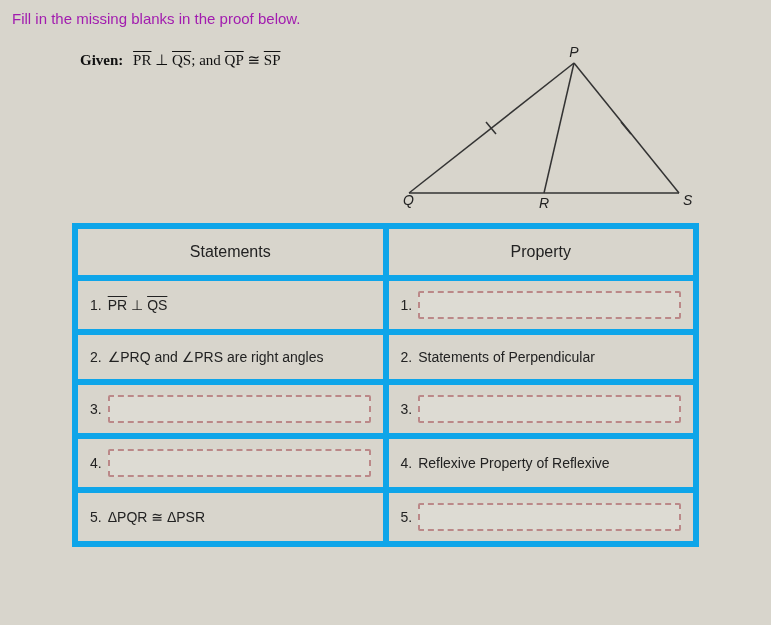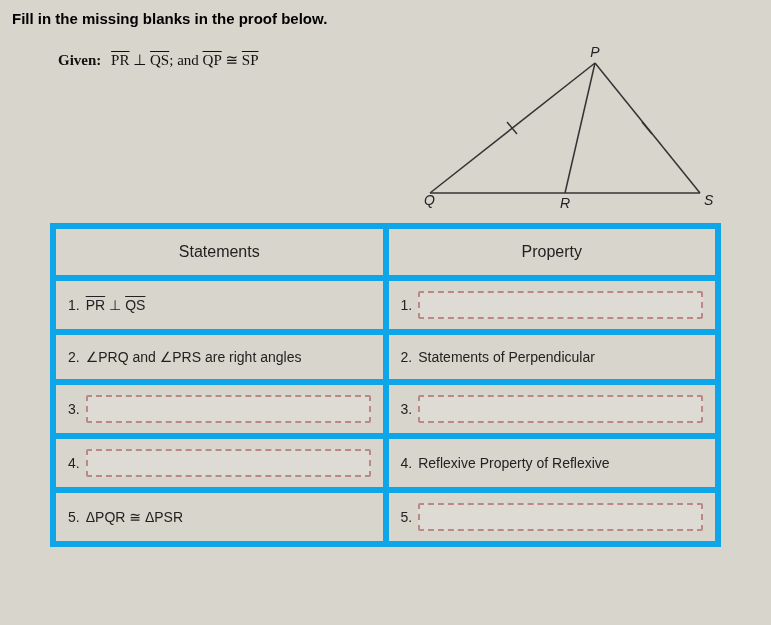--- a/index.html
+++ b/index.html
@@ -7,25 +7,25 @@
       background: #d8d5cc;
       font-family: Arial, sans-serif;
       width: 771px;
       height: 625px;
       overflow: hidden;
       position: relative;
     }
     .page-title {
       padding: 10px 12px 8px;
       font-size: 15px;
-      color: #000000;
-      font-weight: 700;
+      color: #a21caf;
+      font-weight: 400;
     }
     .content-wrap {
-      padding: 0 50px;
+      padding: 0 72px;
     }
     .givens {
       font-family: Georgia, 'Times New Roman', serif;
       padding: 16px 0 10px 8px;
       font-size: 15px;
       font-style: italic;
       color: #111;
       width: 360px;
     }
     .givens .row { margin-bottom: 14px; }

